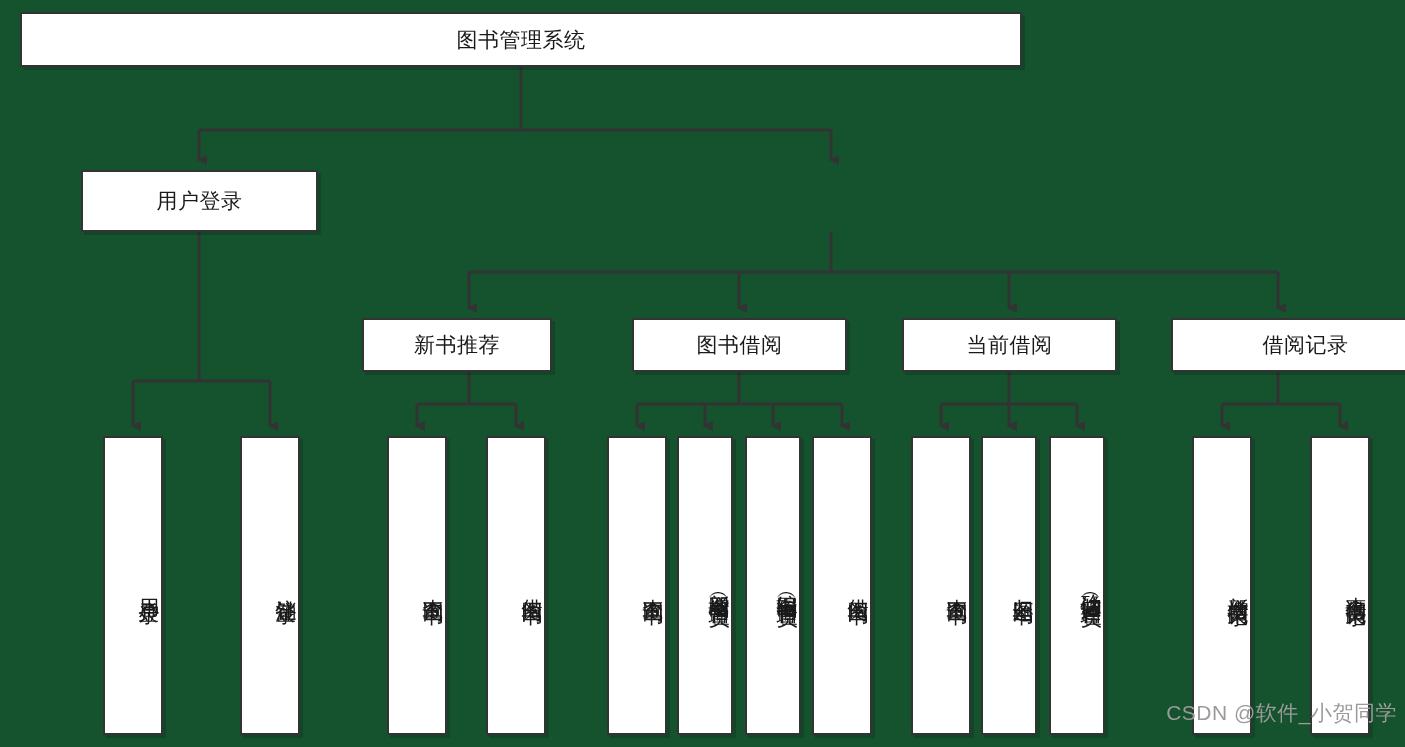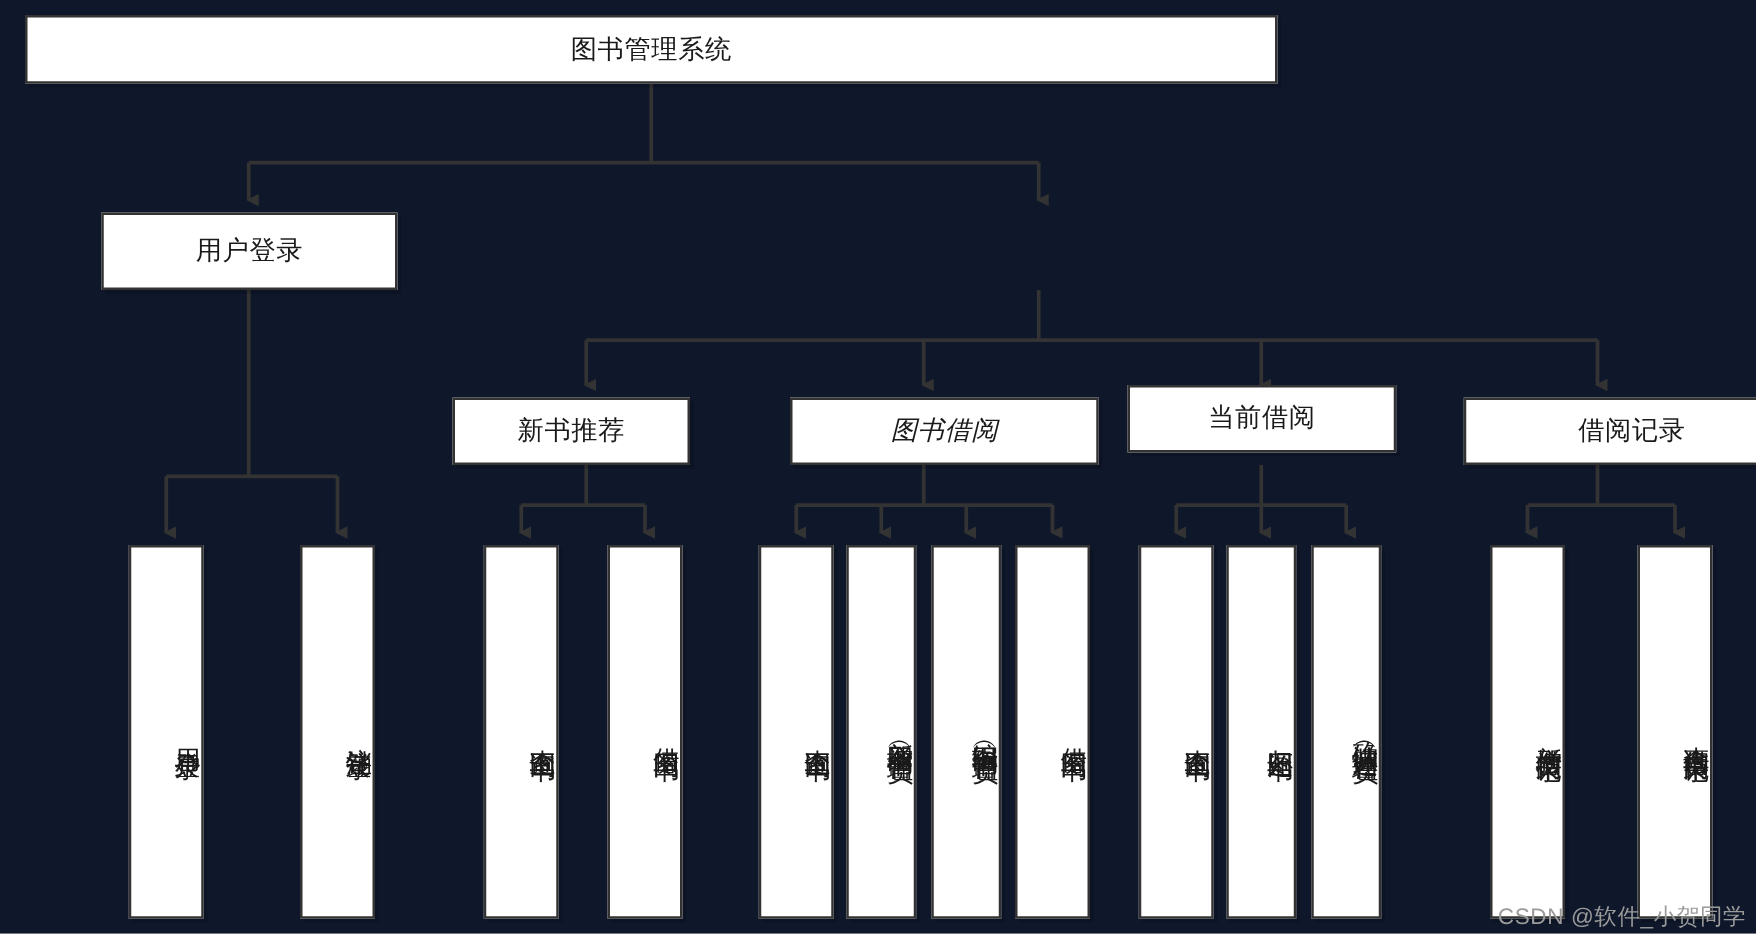--- a/index.html
+++ b/index.html
@@ -7,21 +7,21 @@
     padding: 0;
     background: #ffffff;
   }
   body {
     font-family: "Liberation Sans", "DejaVu Sans", sans-serif;
   }
   #canvas {
     position: relative;
     width: 1405px;
     height: 747px;
-    background: #0f172a;
+    background: #14532d;
     overflow: hidden;
   }
   svg.wires {
     position: absolute;
     left: 0;
     top: 0;
     width: 1405px;
     height: 747px;
     pointer-events: none;
   }
@@ -55,22 +55,22 @@
     line-height: 1.12;
     text-align: center;
   }
   .node.vert .label {
     writing-mode: vertical-rl;
     text-orientation: upright;
   }
   .watermark {
     position: absolute;
     right: 8px;
-    bottom: 2px;
-    font-size: 18px;
+    bottom: 20px;
+    font-size: 21px;
     color: #9a9a9a;
     letter-spacing: 0.5px;
     white-space: nowrap;
     margin-top: 16px;
   }
 </style>
 </head>
 <body>
 
 <div id="canvas">
@@ -129,24 +129,24 @@
     <span class="label">图书管理系统</span>
   </div>
 
   <div class="node horiz" style="left:81px; top:170px; width:237px; height:62px;">
     <span class="label">用户登录</span>
   </div>
 
   <div class="node horiz" style="left:362px; top:318px; width:190px; height:54px;">
     <span class="label">新书推荐</span>
   </div>
-  <div class="node horiz" style="left:632px; top:318px; width:247px; height:54px;font-style:italic;">
+  <div class="node horiz" style="left:632px; top:318px; width:215px; height:54px;">
     <span class="label">图书借阅</span>
   </div>
-  <div class="node horiz" style="left:902px; top:308px; width:215px; height:54px;">
+  <div class="node horiz" style="left:902px; top:318px; width:215px; height:54px;">
     <span class="label">当前借阅</span>
   </div>
   <div class="node horiz" style="left:1171px; top:318px; width:250px; height:54px;padding-left:19px;">
     <span class="label">借阅记录</span>
   </div>
 
   <div class="node vert" style="left:103px; top:436px; width:60px; height:299px;">
     <span class="label">用户登录</span>
   </div>
   <div class="node vert" style="left:240px; top:436px; width:60px; height:299px;">

